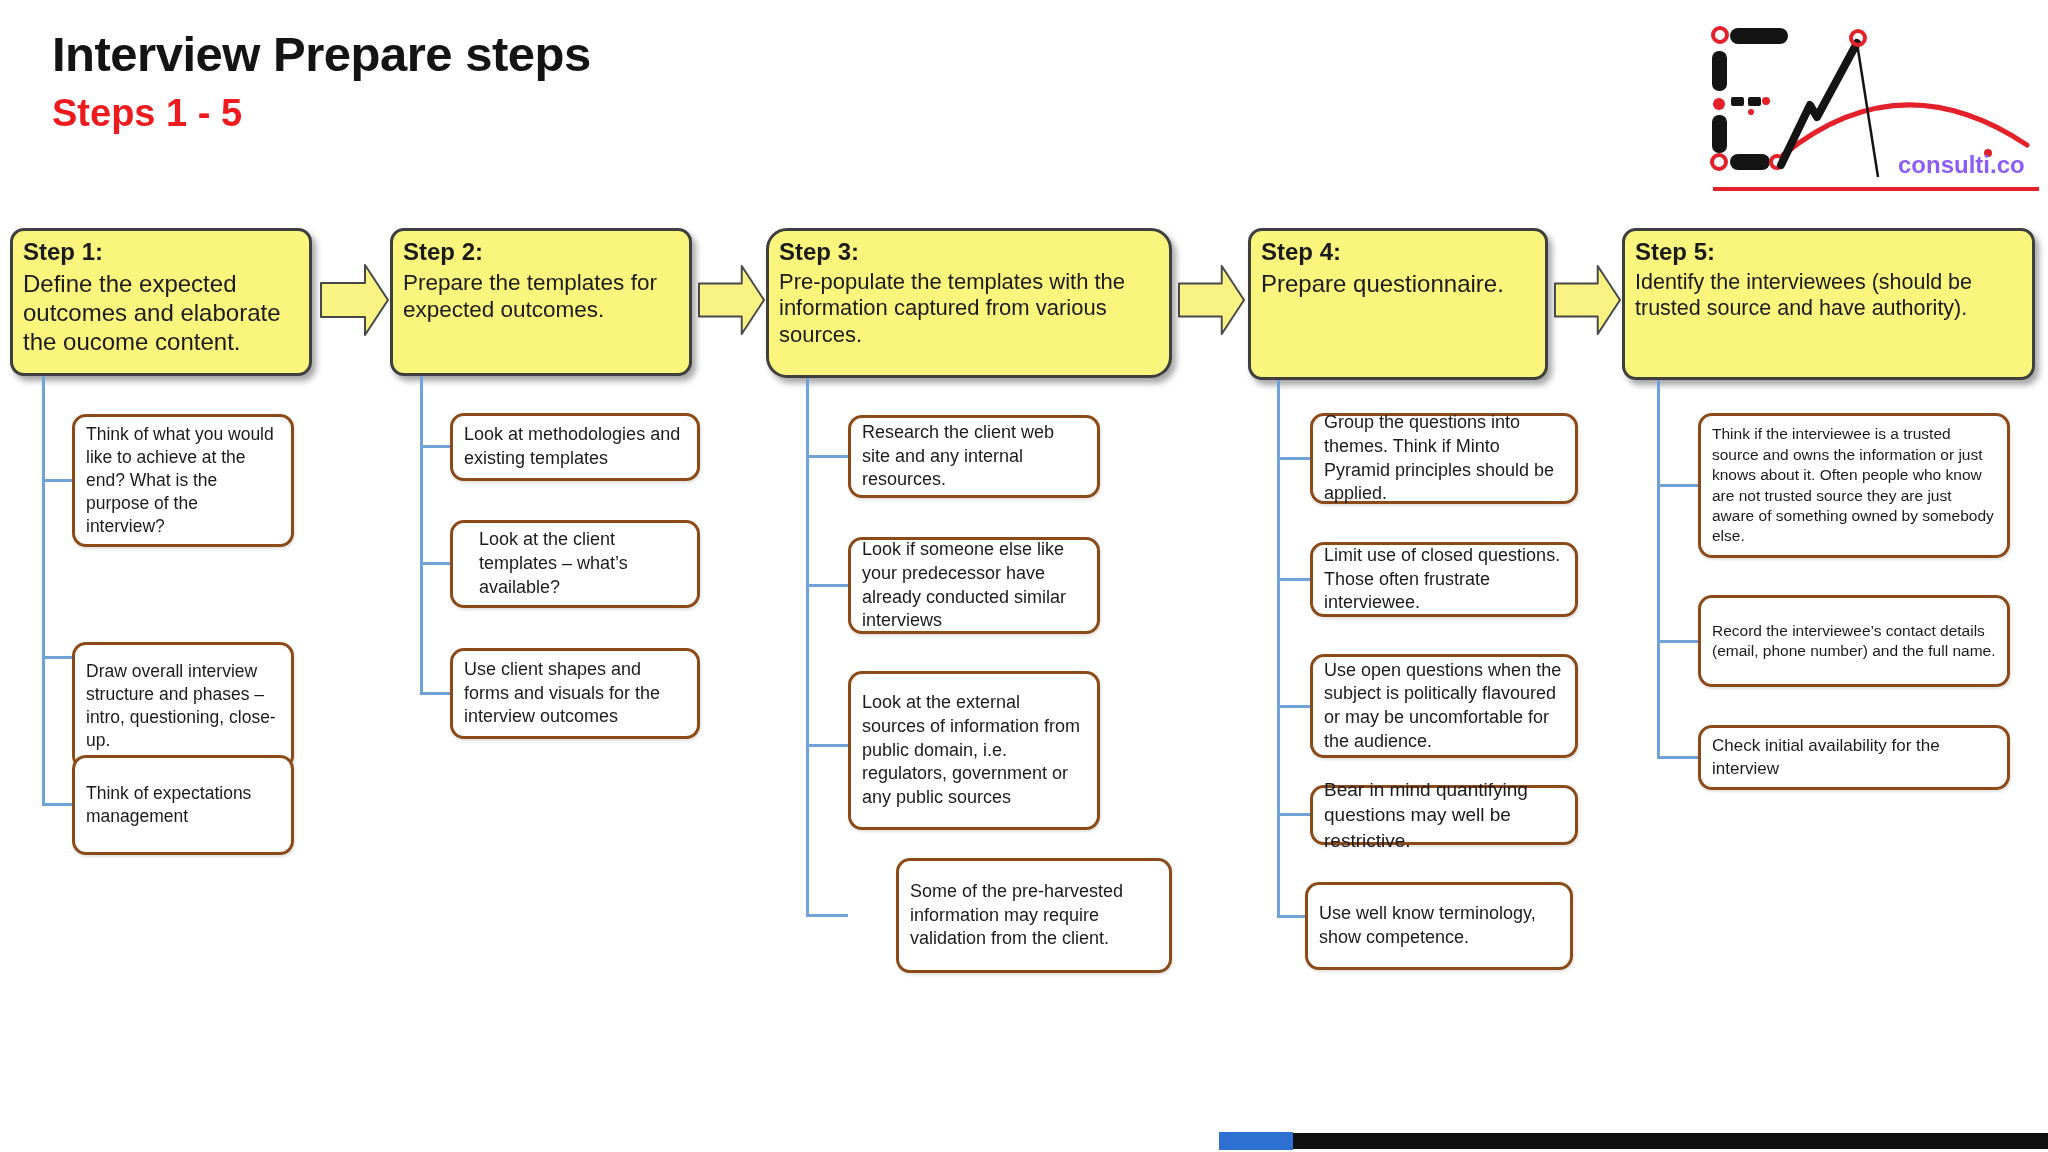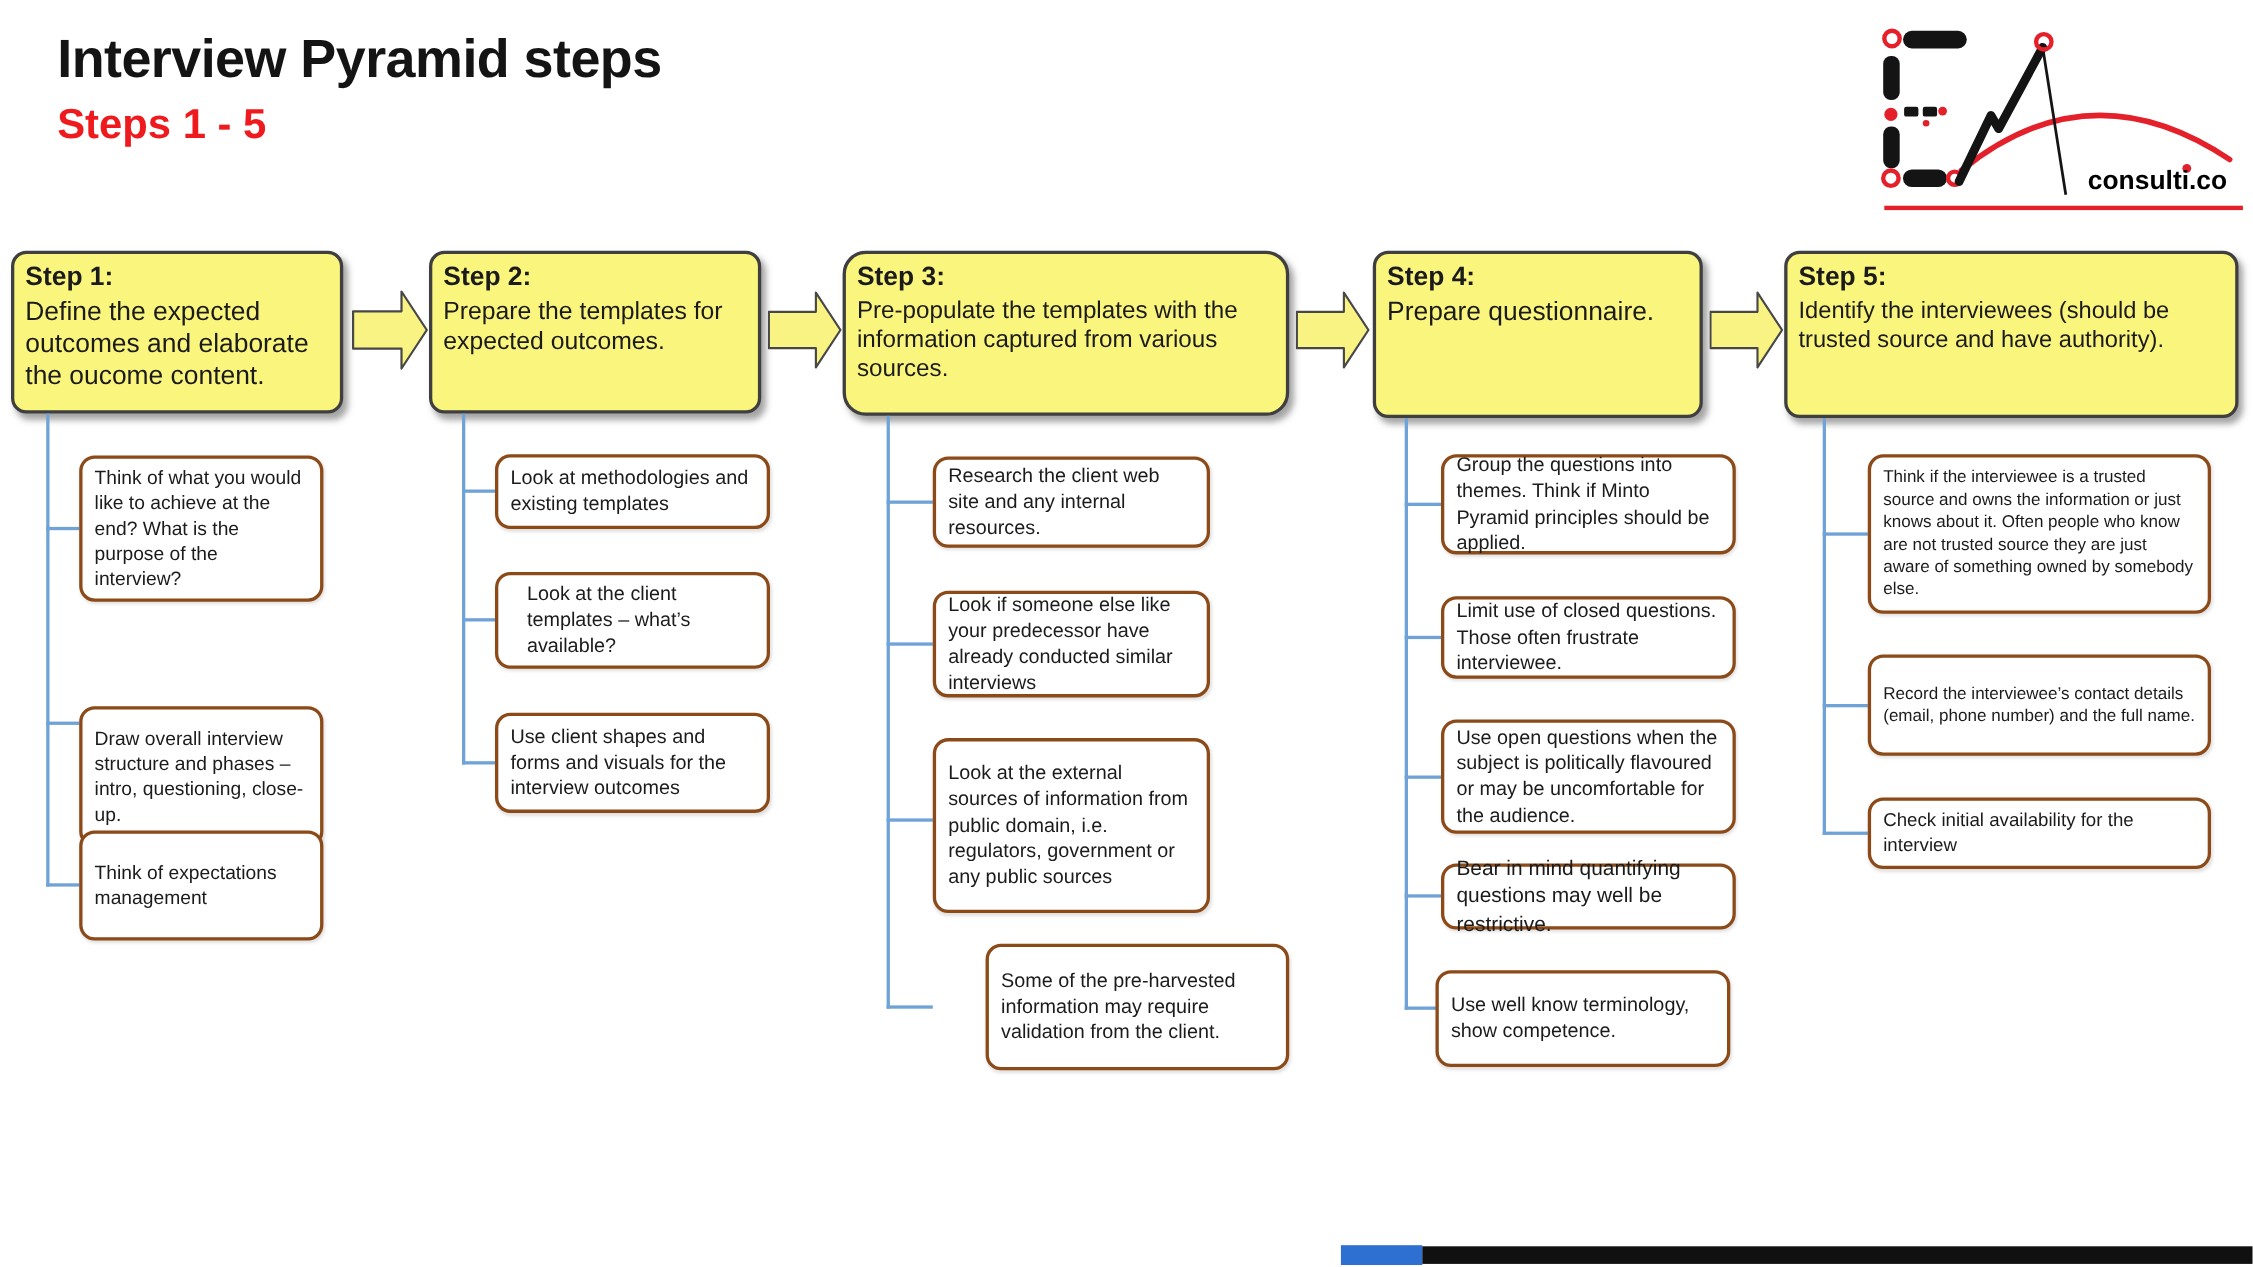--- a/index.html
+++ b/index.html
@@ -33,21 +33,21 @@
   .arrow svg{display:block;}
   
   .pb-blue{left:1219px;top:1132px;width:74px;height:18px;background:#2e6fd2;}
   .pb-black{left:1293px;top:1133px;width:755px;height:16px;background:#101010;}
 </style>
 </head>
 <body>
 
 <div id="slide">
 
-  <div class="abs title">Interview Pyramid steps</div>
+  <div class="abs title">Interview Prepare steps</div>
   <div class="abs subtitle">Steps 1 - 5</div>
 
   <div class="abs" style="left:1705px;top:5px;width:340px;height:190px;">
     <svg width="340" height="190" viewBox="0 0 340 190">
 
       <circle cx="15" cy="30" r="7" fill="none" stroke="#e4212b" stroke-width="4"></circle>
       <rect x="25" y="23" width="58" height="16" rx="8" fill="#141414"></rect>
 
       <rect x="7" y="46" width="15" height="40" rx="7" fill="#141414"></rect>
       <circle cx="14" cy="99" r="6" fill="#e4212b"></circle>
@@ -65,21 +65,21 @@
       <path d="M 78 150 Q 195 55 322 140" fill="none" stroke="#e4212b" stroke-width="5" stroke-linecap="round"></path>
 
       <path d="M 76 160 L 105 100 L 112 112 L 152 38" fill="none" stroke="#141414" stroke-width="8" stroke-linejoin="round" stroke-linecap="round"></path>
       <path d="M 152 38 L 173 172" fill="none" stroke="#141414" stroke-width="2.5"></path>
       <circle cx="153" cy="33" r="7" fill="none" stroke="#e4212b" stroke-width="4"></circle>
 
       <circle cx="283" cy="148" r="4" fill="#e4212b"></circle>
 
       <rect x="8" y="182" width="326" height="4" fill="#e4212b"></rect>
     </svg>
-    <div class="abs" style="left:193px;top:146px;font-size:24px;font-weight:600;color:#000000;">consulti.co</div>
+    <div class="abs" style="left:193px;top:146px;font-size:24px;font-weight:600;color:#8b5cf6;">consulti.co</div>
   </div>
 
   <div class="abs hdr" style="left:10px;top:228px;width:302px;height:148px;font-size:24px;">
     <span class="lbl">Step 1:</span>
     <span class="hd">Define the expected outcomes and elaborate the oucome content.</span>
   </div>
   <div class="abs vl" style="left:42px;top:376px;height:430px;"></div>
   <div class="abs st" style="left:42px;top:479px;width:30px;"></div>
   <div class="abs st" style="left:42px;top:656px;width:30px;"></div>
   <div class="abs st" style="left:42px;top:803px;width:30px;"></div>

